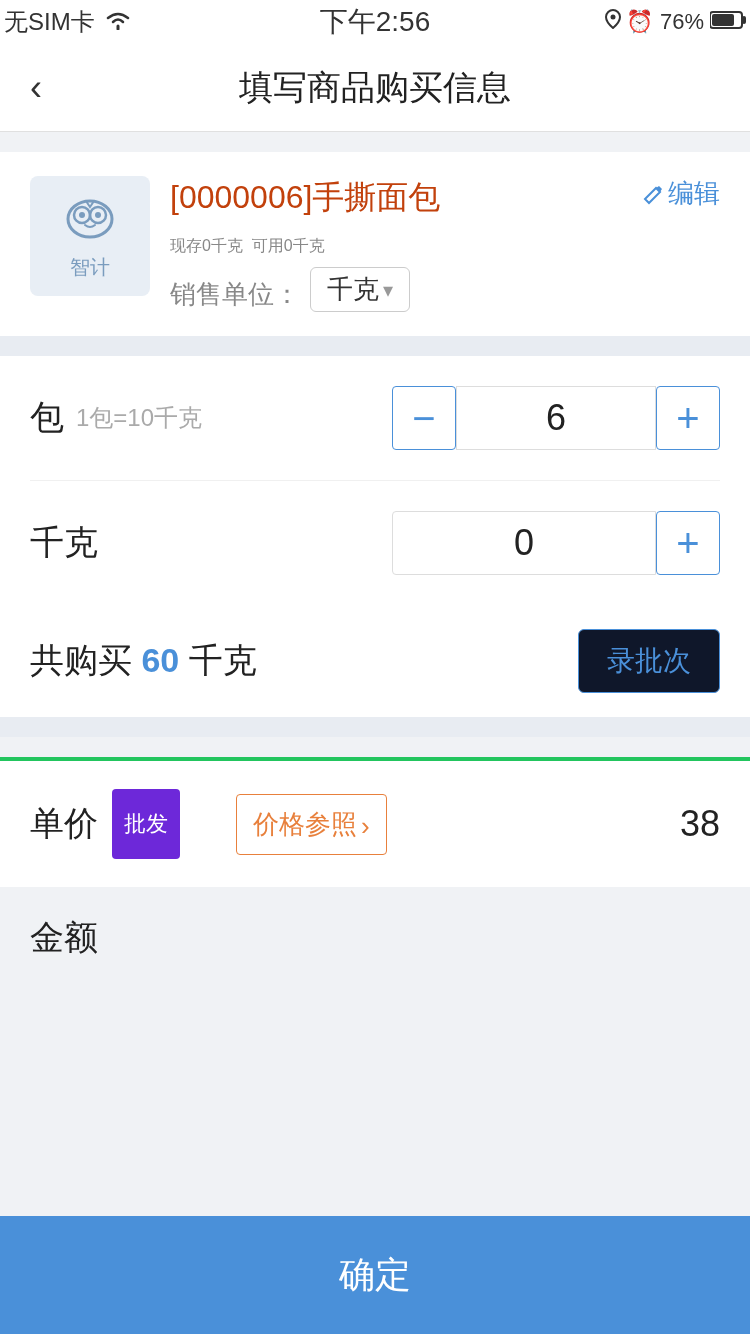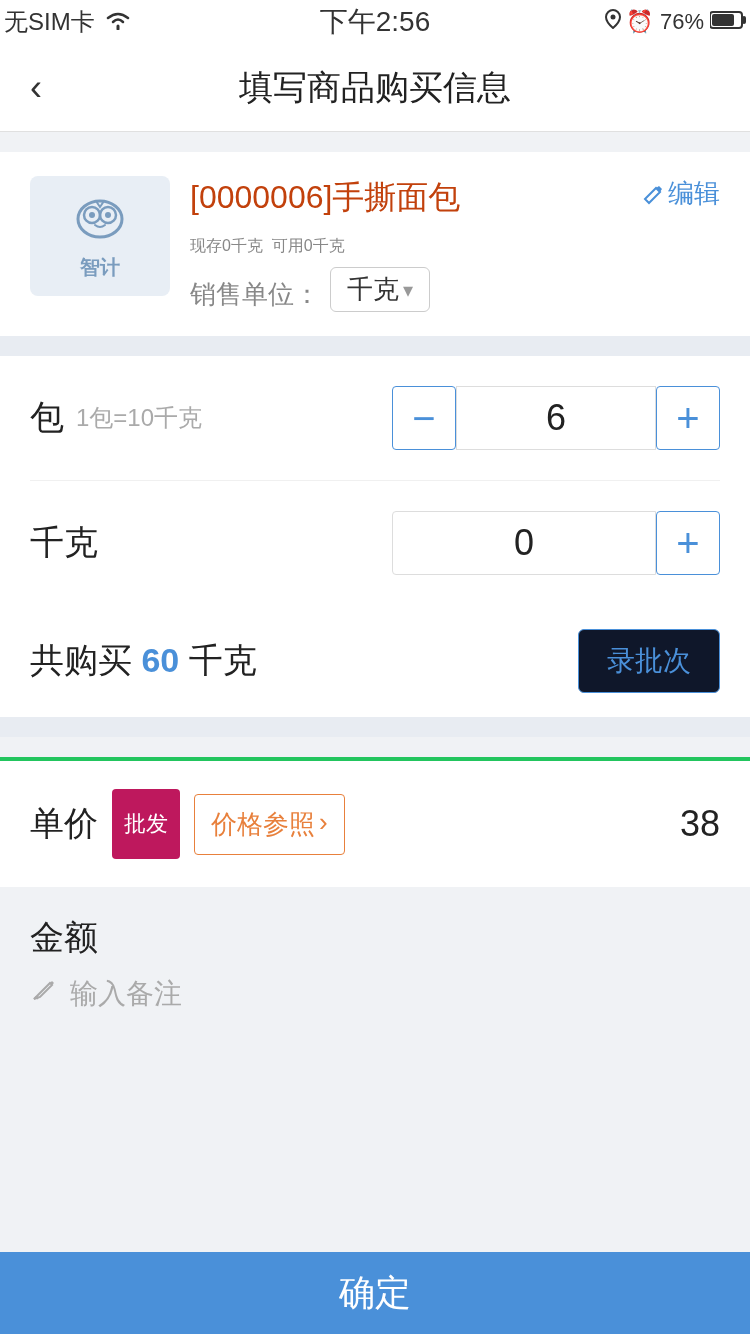--- a/index.html
+++ b/index.html
@@ -56,30 +56,29 @@
     
     .product-card {
       background: #fff;
       margin-top: 20px;
       padding: 24px 30px;
       display: flex;
       align-items: flex-start;
       gap: 20px;
     }
     .product-thumbnail {
-      width: 140px;
+      width: 120px;
       height: 120px;
       background: #e8eef5;
       border-radius: 8px;
       display: flex;
       align-items: center;
       justify-content: center;
       flex-shrink: 0;
       flex-direction: column;
-      font-weight: bold;
     }
     .owl-icon {
       font-size: 40px;
       color: #7a9cbe;
     }
     .owl-label {
       font-size: 20px;
       color: #7a9cbe;
       margin-top: 4px;
     }
@@ -239,35 +238,36 @@
     .price-label-group {
       display: flex;
       align-items: center;
       gap: 14px;
     }
     .price-label {
       font-size: 34px;
       color: #222;
     }
     .price-tag-batch {
-      background: #be185d;
+      background: #6d28d9;
       color: #fff;
       font-size: 22px;
       padding: 20px 12px;
       border-radius: 4px;
     }
     .price-ref-btn {
       border: 1px solid #e8803c;
       color: #e8803c;
       font-size: 26px;
       padding: 12px 16px;
       border-radius: 4px;
       display: flex;
-      align-items: flex-start;
+      align-items: flex-end;
       gap: 4px;
+      margin-left: 42px;
     }
     .price-value {
       font-size: 36px;
       color: #222;
       font-weight: 500;
     }
 
     
     .amount-section {
       background: #f0f2f5;
@@ -308,21 +308,21 @@
       flex: 1;
       min-height: 300px;
     }
 
     
     .confirm-btn {
       position: fixed;
       bottom: 0;
       left: 0;
       width: 750px;
-      height: 82px;
+      height: 118px;
       background: #4a90d9;
       color: #fff;
       font-size: 36px;
       display: flex;
       align-items: center;
       justify-content: center;
       cursor: pointer;
       border: none;
     }
   </style>
@@ -453,27 +453,17 @@
       </div>
     </div>
     <span class="price-value">38</span>
   </div>
 </div>
 
 <div class="amount-section">
   <div class="amount-row">
     <span class="amount-label">金额</span>
   </div>
-  <div class="remark-row">
-    <span class="pencil-icon">
-      <svg width="28" height="28" viewBox="0 0 28 28">
-          <path d="M4 22 L8 18 L20 6 L22 8 L10 20 Z" fill="none" stroke="#aaa" stroke-width="2"></path>
-          <path d="M20 6 L22 4 L24 6 L22 8 Z" fill="#aaa"></path>
-          <path d="M4 22 L6 20 L8 22" fill="none" stroke="#aaa" stroke-width="1.5"></path>
-        </svg>
-    </span>
-    <span class="remark-text">输入备注</span>
-  </div>
 </div>
 
 <div class="bottom-area"></div>
 
 <button class="confirm-btn">确定</button>
 
 </body></html>

